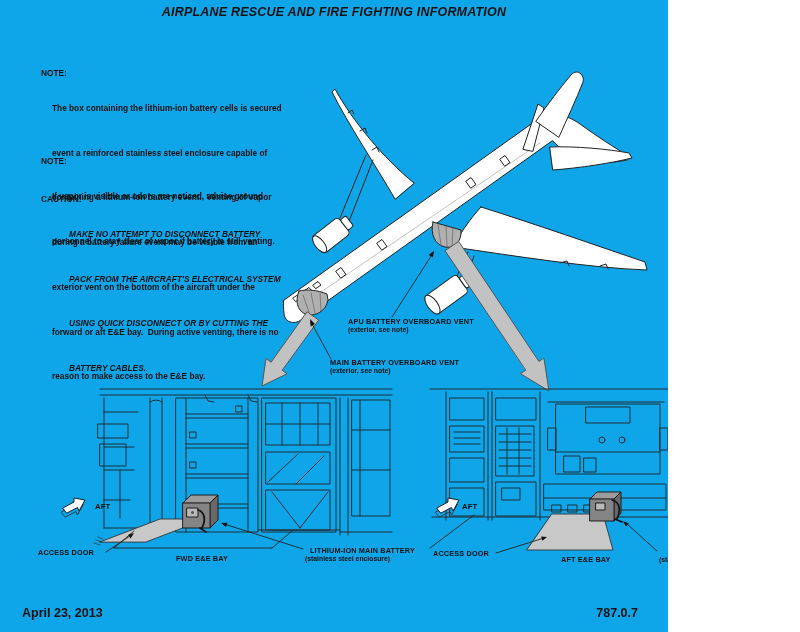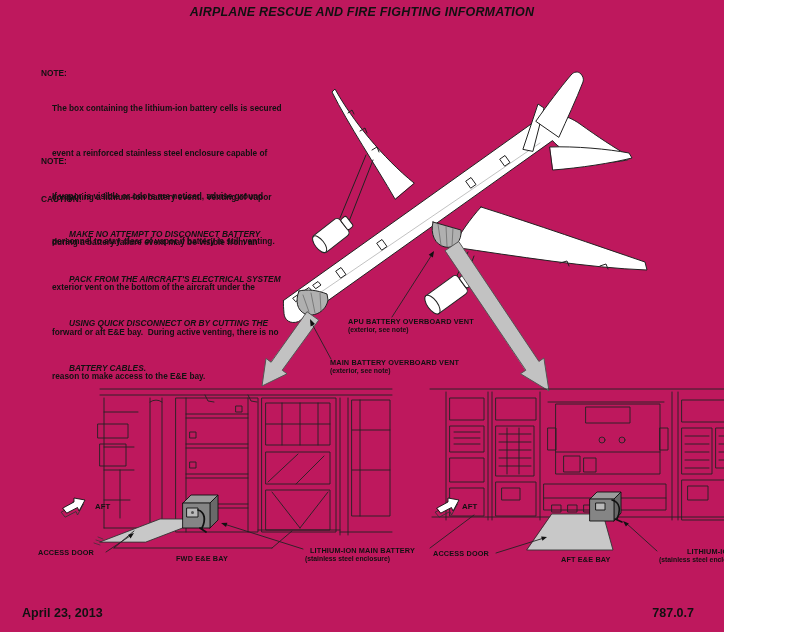--- a/index.html
+++ b/index.html
@@ -1,16 +1,16 @@
 <!DOCTYPE html>
 <html><head>
 <meta charset="utf-8">
 <style>
   html,body{margin:0;padding:0;background:#fff;}
-  .page{position:relative;width:724px;height:632px;background:#be185d;
+  .page{position:relative;width:668px;height:632px;background:#0ea5e9;
         font-family:"Liberation Sans",sans-serif;color:#111;overflow:hidden;}
   .abs{position:absolute;white-space:pre;}
   #art{position:absolute;left:0;top:0;}
   .doc-title{left:0;right:0;top:5px;text-align:center;font-size:12.5px;
              font-weight:bold;font-style:italic;letter-spacing:.2px;}
   .series-title{left:18px;top:36px;font-size:18px;font-weight:bold;}
   .section-title{right:33px;top:35px;font-size:18.5px;font-weight:bold;}
   .note-label{font-size:8.3px;font-weight:bold;margin-left:13px;}
   .tl{font-size:8.3px;font-weight:bold;line-height:8.7px;white-space:pre;}
   .lbl{font-size:7.3px;font-weight:bold;letter-spacing:.15px;}

